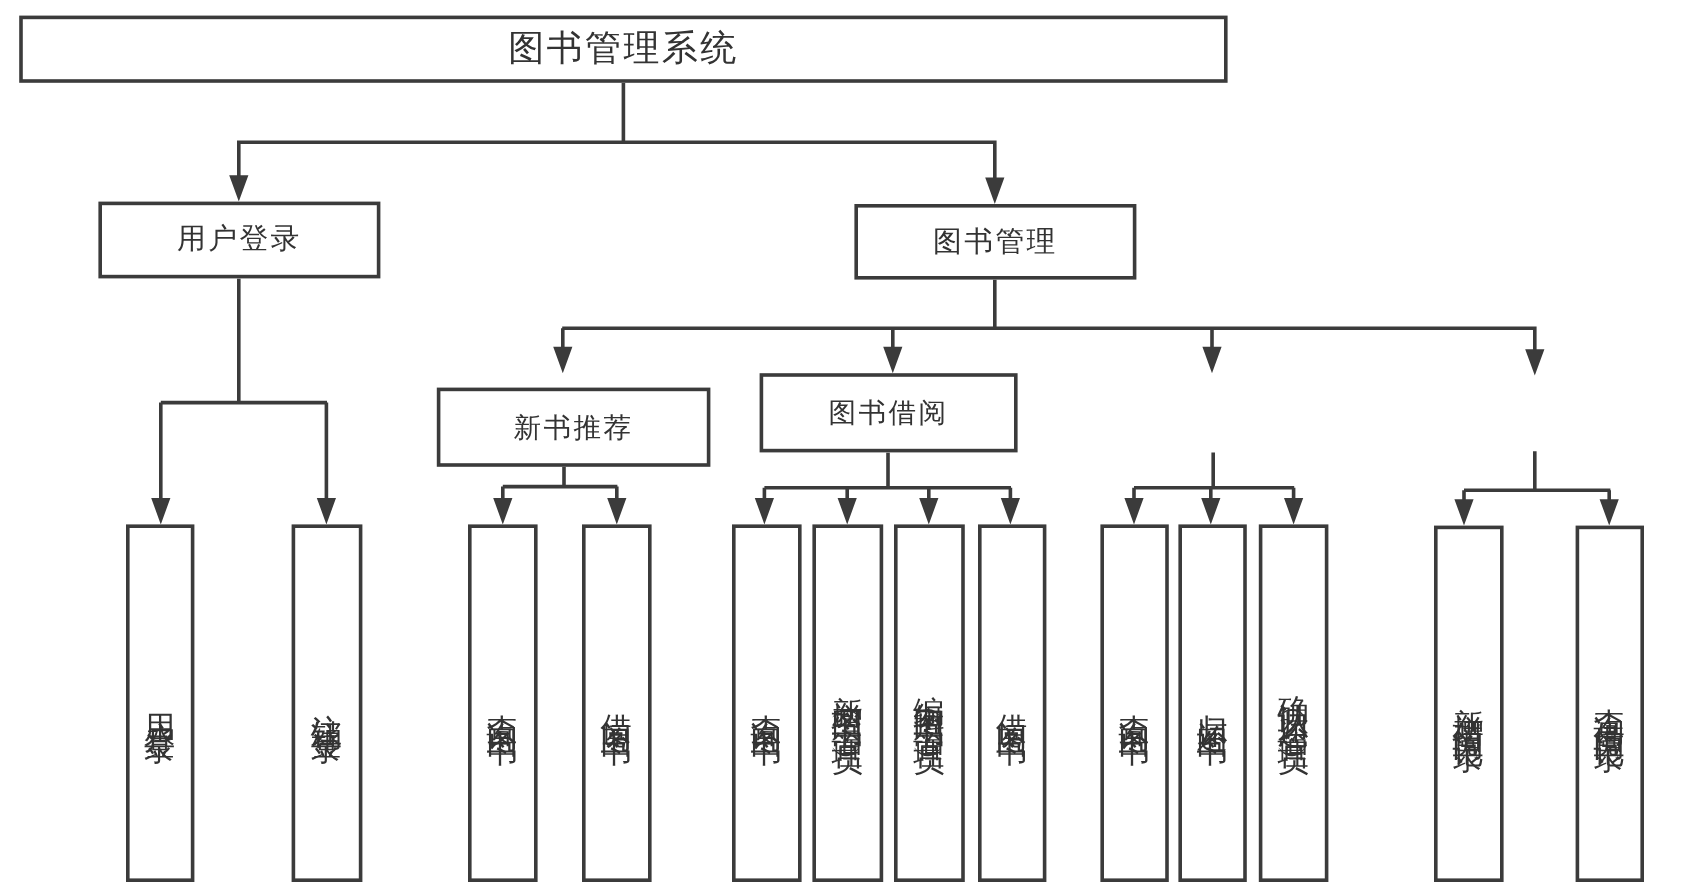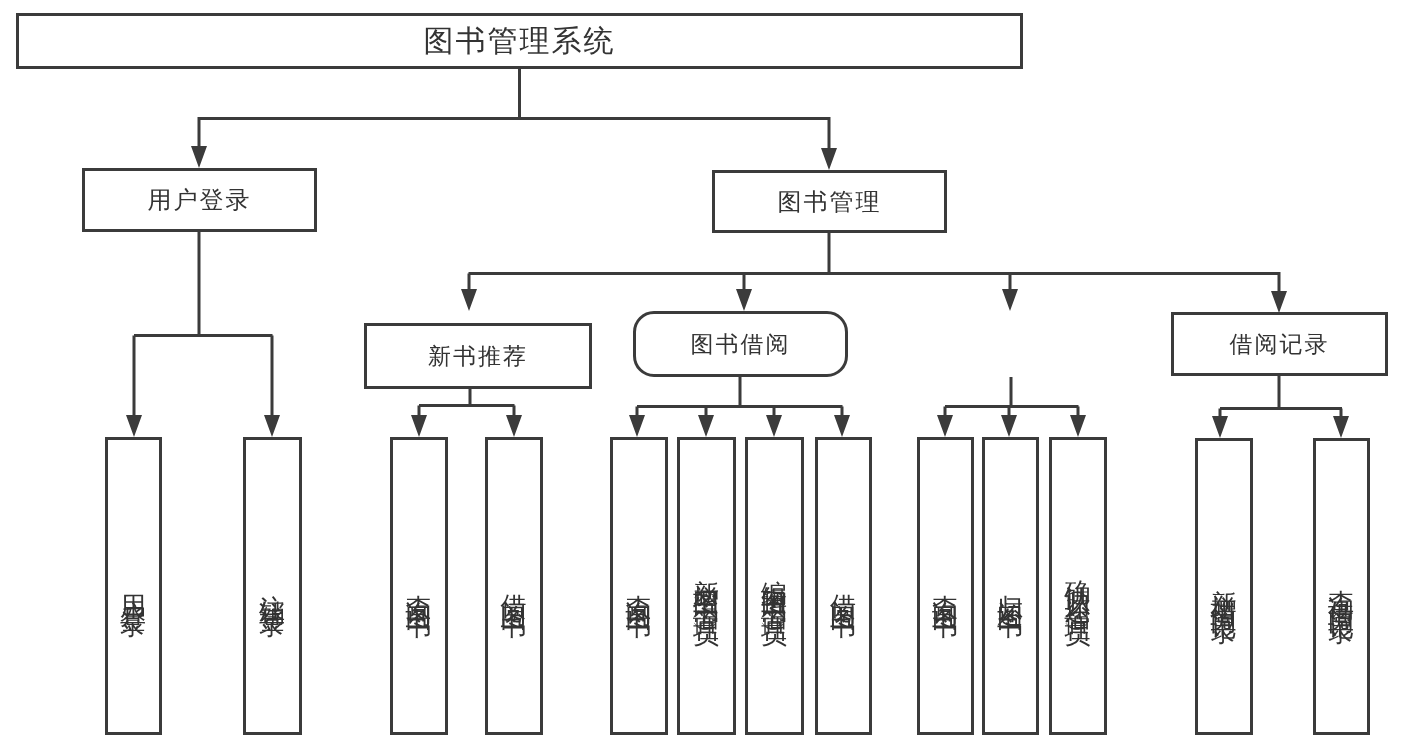--- a/index.html
+++ b/index.html
@@ -55,22 +55,21 @@
     <path class="wire" d="M1279 376 L1279 408.5 M1220 408.5 L1342 408.5 M1220 408.5 L1220 418 M1341 408.5 L1341 418"></path>
     <path class="head" d="M1212 416 L1228 416 L1220 438 Z M1333 416 L1349 416 L1341 438 Z"></path>
   </svg>
 
   <div class="node hnode rootnode" style="left:16px;top:13px;width:1007px;height:56px;">图书管理系统</div>
 
   <div class="node hnode" style="left:82px;top:168px;width:235px;height:64px;">用户登录</div>
   <div class="node hnode" style="left:712px;top:170px;width:235px;height:63px;">图书管理</div>
 
   <div class="node hnode l2node" style="left:364px;top:292px;width:228px;height:66px;margin-top:31px;">新书推荐</div>
-  <div class="node hnode l2node" style="left:633px;top:311px;width:215px;height:66px;border-radius:21px;">图书借阅</div>
-  <div class="node hnode l2node" style="left:1171px;top:312px;width:217px;height:64px;">借阅记录</div>
+  <div class="node hnode l2node" style="left:633px;top:311px;width:215px;height:66px;">图书借阅</div>
 
   <div class="node vnode" style="left:105px;top:437px;width:57px;height:298px;">用户登录</div>
   <div class="node vnode" style="left:243px;top:437px;width:59px;height:298px;">注销登录</div>
 
   <div class="node vnode" style="left:390px;top:437px;width:58px;height:298px;">查询图书</div>
   <div class="node vnode" style="left:485px;top:437px;width:58px;height:298px;">借阅图书</div>
 
   <div class="node vnode" style="left:610px;top:437px;width:58px;height:298px;">查询图书</div>
   <div class="node vnode" style="left:677px;top:437px;width:59px;height:298px;">新增图书（管理员）</div>
   <div class="node vnode" style="left:745px;top:437px;width:59px;height:298px;">编辑图书（管理员）</div>

